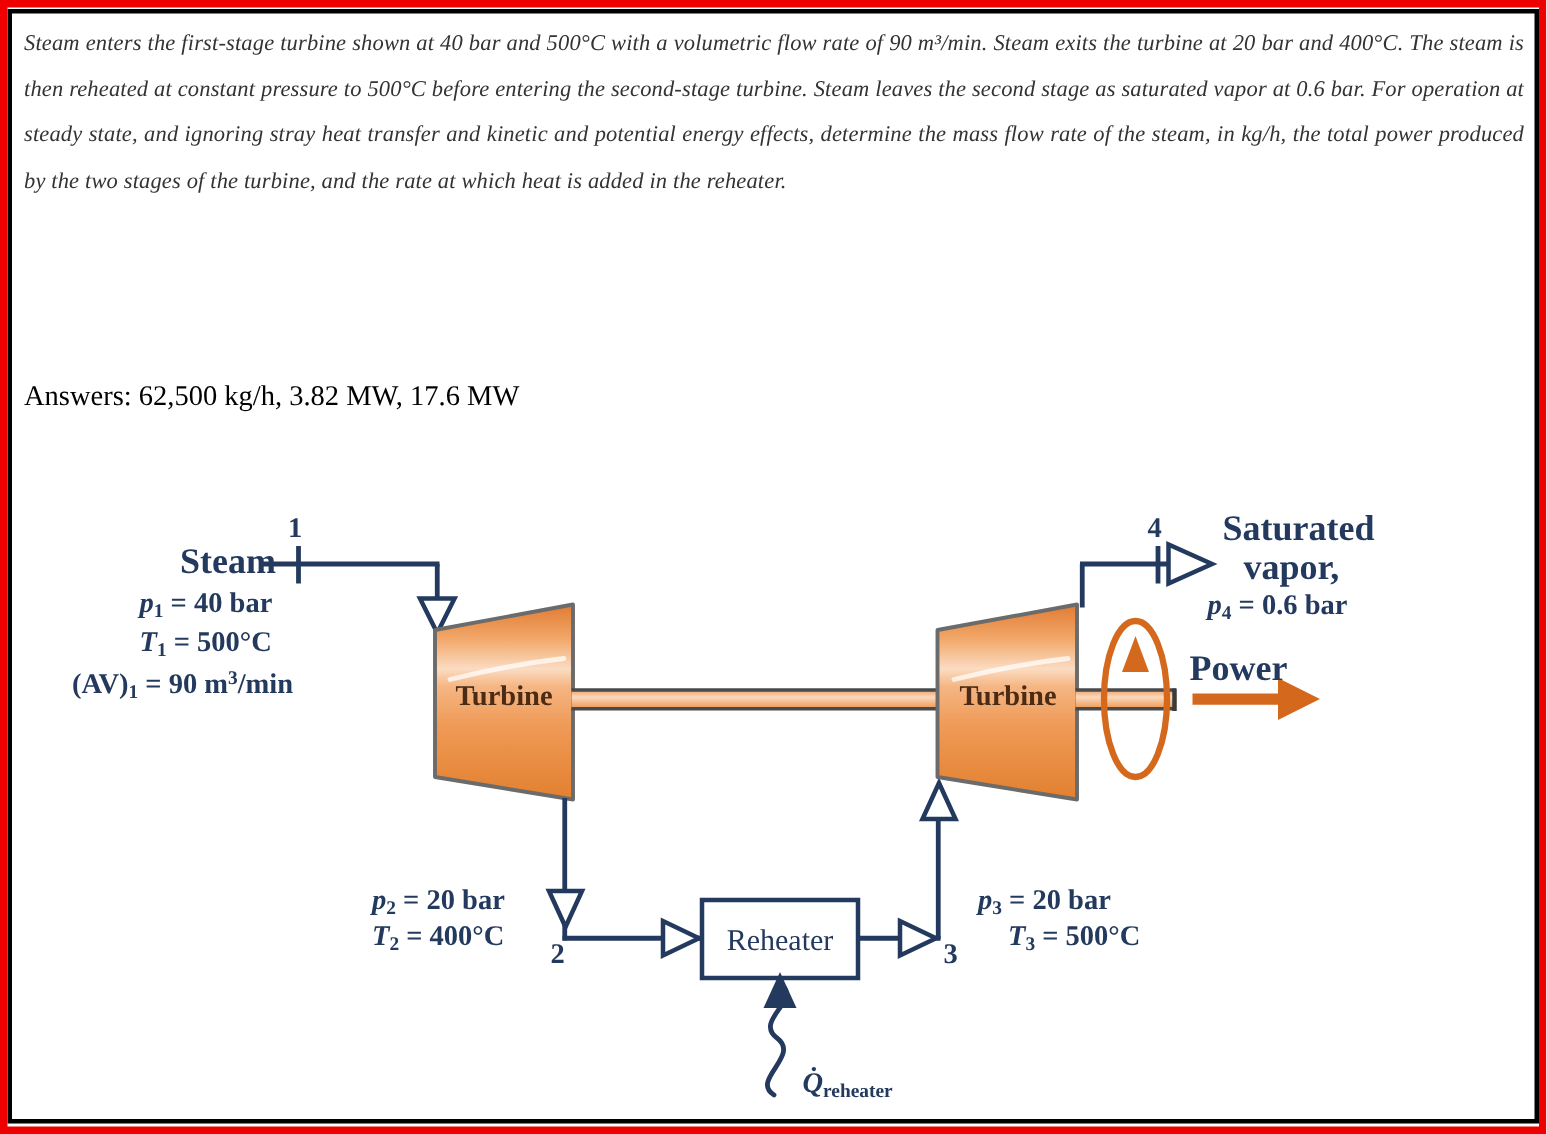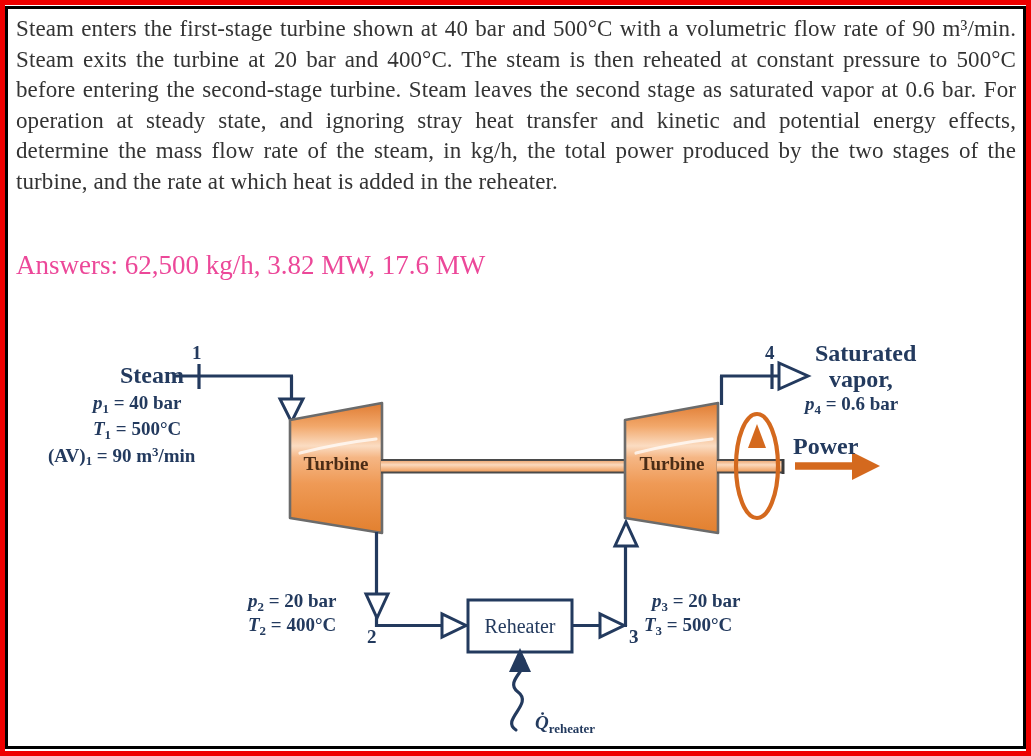--- a/index.html
+++ b/index.html
@@ -30,35 +30,36 @@
     box-sizing: border-box;
     border: 3px solid #000000;
     background: #ffffff;
   }
   
   .statement {
     position: absolute;
     left: 16px;
     top: 14px;
     width: 1000px;
-    font-size: 23px;
+    font-size: 15px;
     line-height: 30.5px;
     color: #333333;
     text-align: justify;
     text-justify: inter-word;
     letter-spacing: 0.1px;
+    font-style: italic;
   }
   .answers {
     position: absolute;
     left: 16px;
     top: 250px;
     width: 700px;
-    font-size: 27px;
+    font-size: 19px;
     line-height: 30px;
-    color: #ec4899;
+    color: #000000;
   }
   
   .diagram {
     position: absolute;
     left: 0;
     top: 300px;
     width: 1031px;
     height: 450px;
   }
   .diagram svg {
@@ -215,21 +216,21 @@
     <div class="lbl lbl-sm" style="left:48px; top:144px;">(AV)<sub>1</sub> = 90 m<sup>3</sup>/min</div>
 
     <div class="lbl lbl-num" style="left:367px; top:326px;">2</div>
 
     <div class="lbl lbl-sm" style="left:248px; top:290px;"><span class="ital">p</span><sub>2</sub> = 20 bar</div>
     <div class="lbl lbl-sm" style="left:248px; top:314px;"><span class="ital">T</span><sub>2</sub> = 400°C</div>
 
     <div class="lbl lbl-num" style="left:629px; top:326px;">3</div>
 
     <div class="lbl lbl-sm" style="left:652px; top:290px;"><span class="ital">p</span><sub>3</sub> = 20 bar</div>
-    <div class="lbl lbl-sm" style="left:644px; top:314px;"><span class="ital">T</span><sub>3</sub> = 500°C</div>
+    <div class="lbl lbl-sm" style="left:672px; top:314px;"><span class="ital">T</span><sub>3</sub> = 500°C</div>
 
     <div class="lbl lbl-num" style="left:765px; top:42px;">4</div>
 
     <div class="lbl lbl-md" style="left:815px; top:40px;">Saturated</div>
     <div class="lbl lbl-md" style="left:829px; top:66px;">vapor,</div>
     <div class="lbl lbl-sm" style="left:805px; top:93px;"><span class="ital">p</span><sub>4</sub> = 0.6 bar</div>
 
     <div class="lbl lbl-md" style="left:793px; top:133px;">Power</div>
 
     <div class="lbl lbl-sm" style="left:535px; top:412px;"><span class="ital">Q̇</span><sub>reheater</sub></div>

